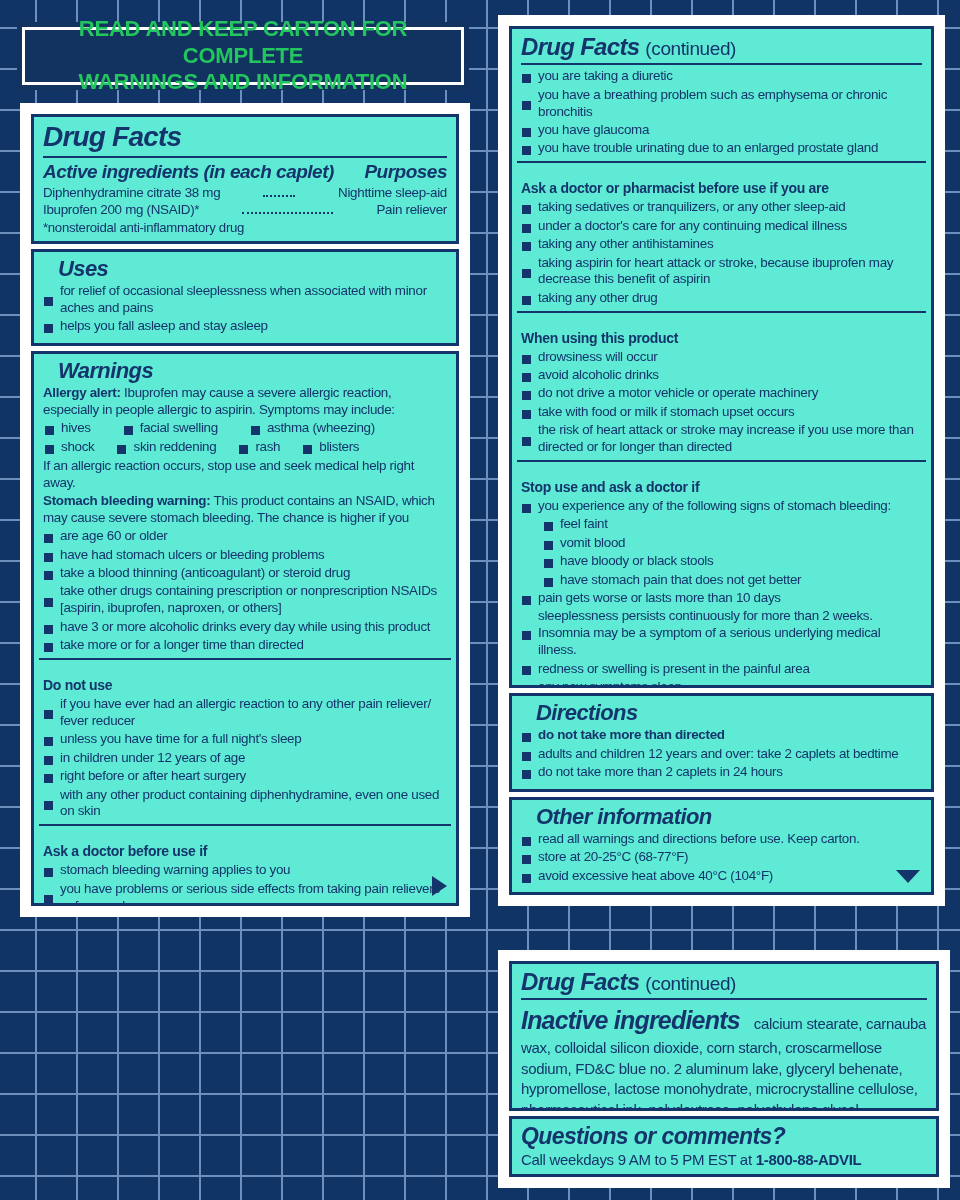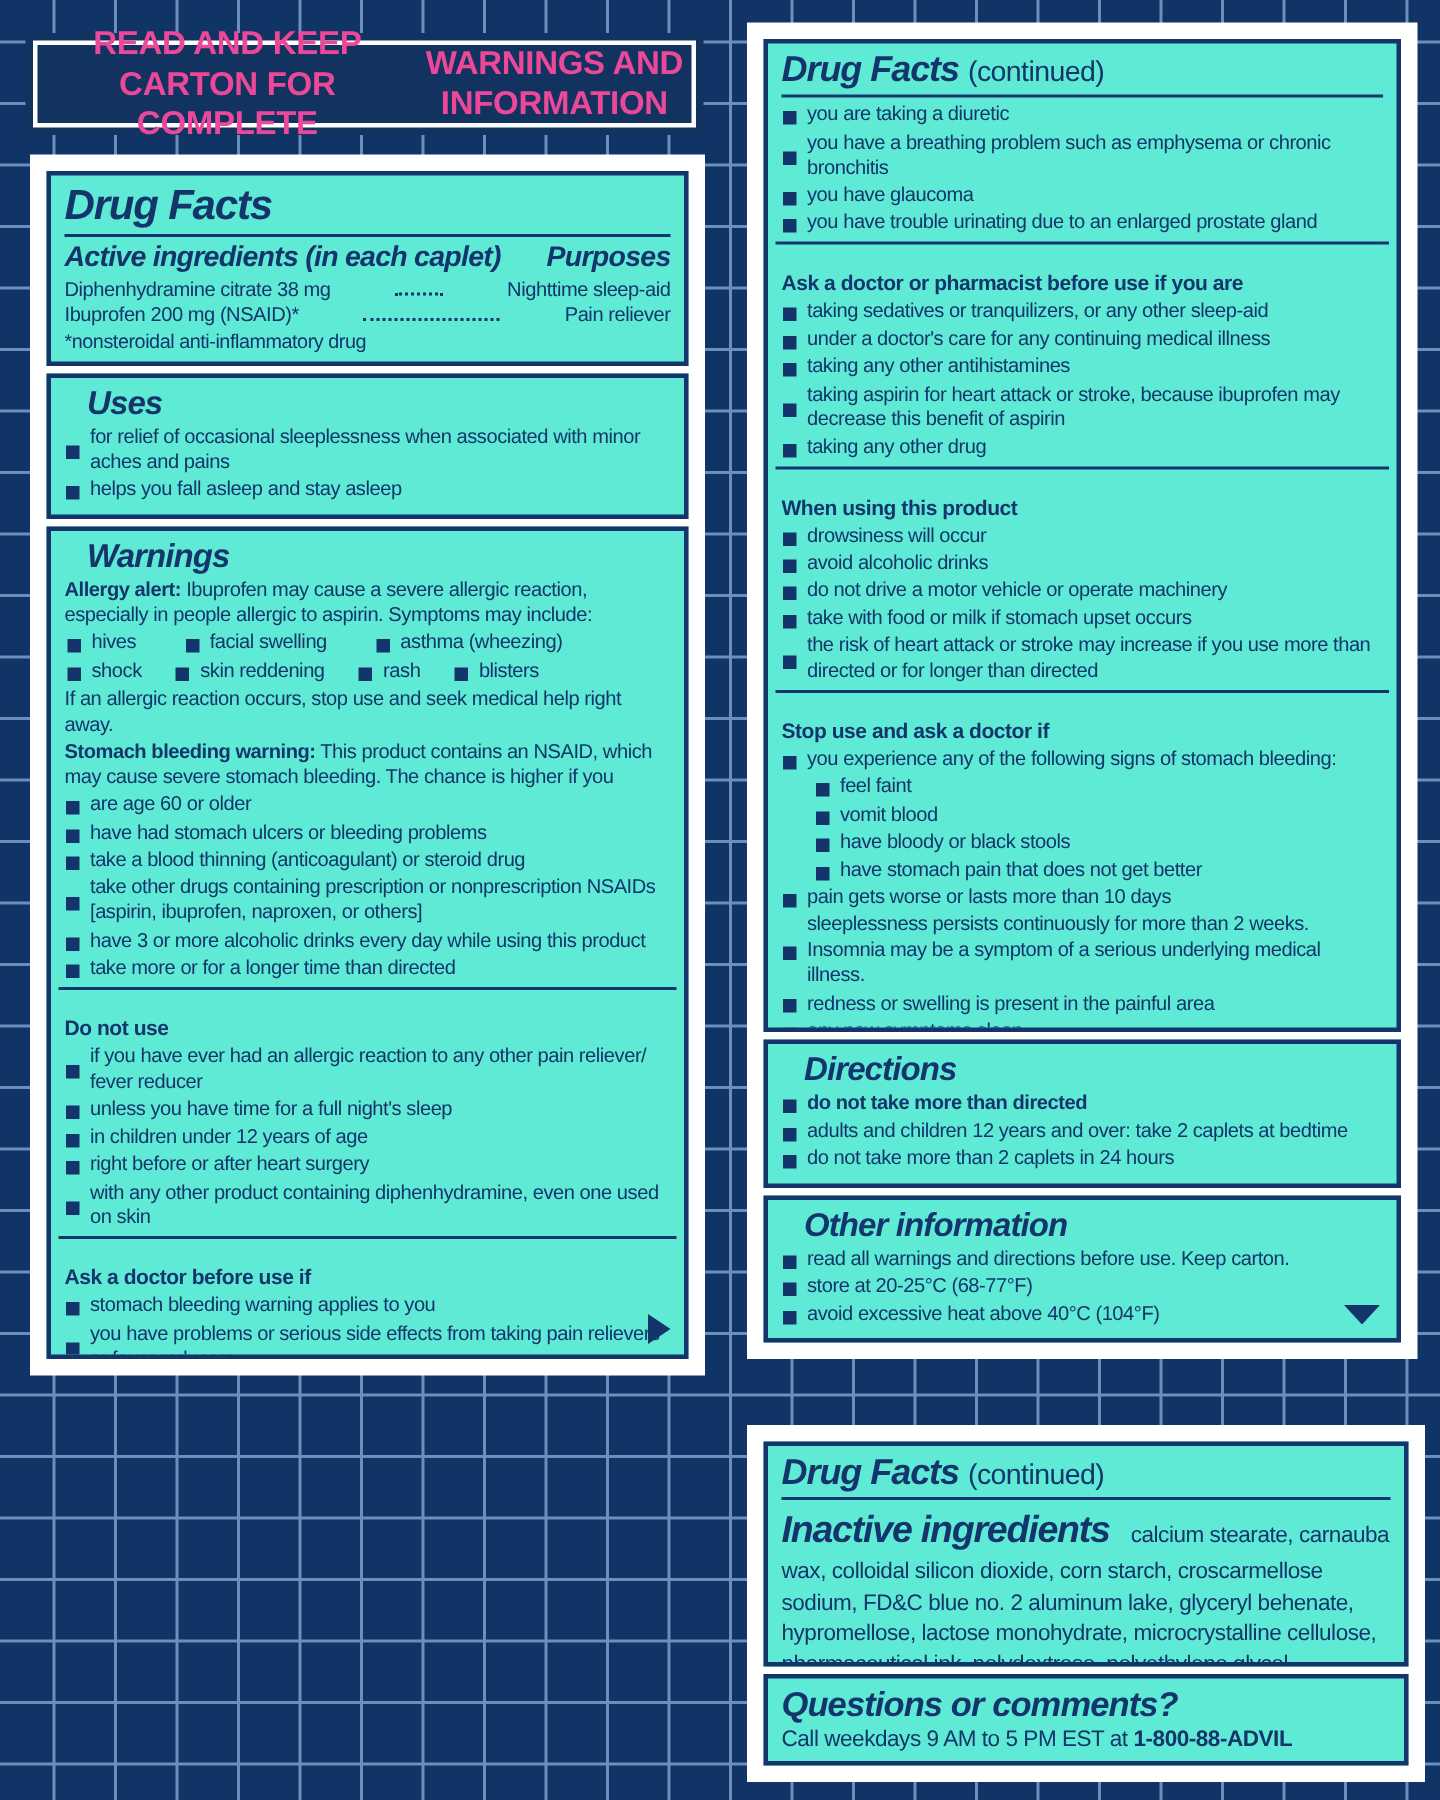--- a/index.html
+++ b/index.html
@@ -13,22 +13,22 @@
     background-size:41px 41px;
     background-position:-6px -14px;
     color:#14356b;
   }
   .banner{
     position:absolute;left:17px;top:22px;width:452px;height:68px;
     background:#12335f;padding:5px;box-sizing:border-box;
   }
   .banner-inner{
     border:3px solid #ffffff;height:100%;box-sizing:border-box;
-    display:flex;flex-direction:row;align-items:center;justify-content:center;
-    color:#ec4899;font-weight:bold;font-size:22px;line-height:1.22;text-align:center;
+    display:flex;flex-direction:column;align-items:center;justify-content:center;
+    color:#22c55e;font-weight:bold;font-size:22px;line-height:1.22;text-align:center;
     letter-spacing:-0.2px;
   }
   .card{
     position:absolute;background:#ffffff;box-sizing:border-box;
     padding:11px;display:flex;flex-direction:column;gap:5px;
   }
   .left-card{left:20px;top:103px;width:450px;height:814px;}
   .right-card{left:498px;top:15px;width:447px;height:891px;}
   .bottom-card{left:498px;top:950px;width:452px;height:238px;}
   .box{

